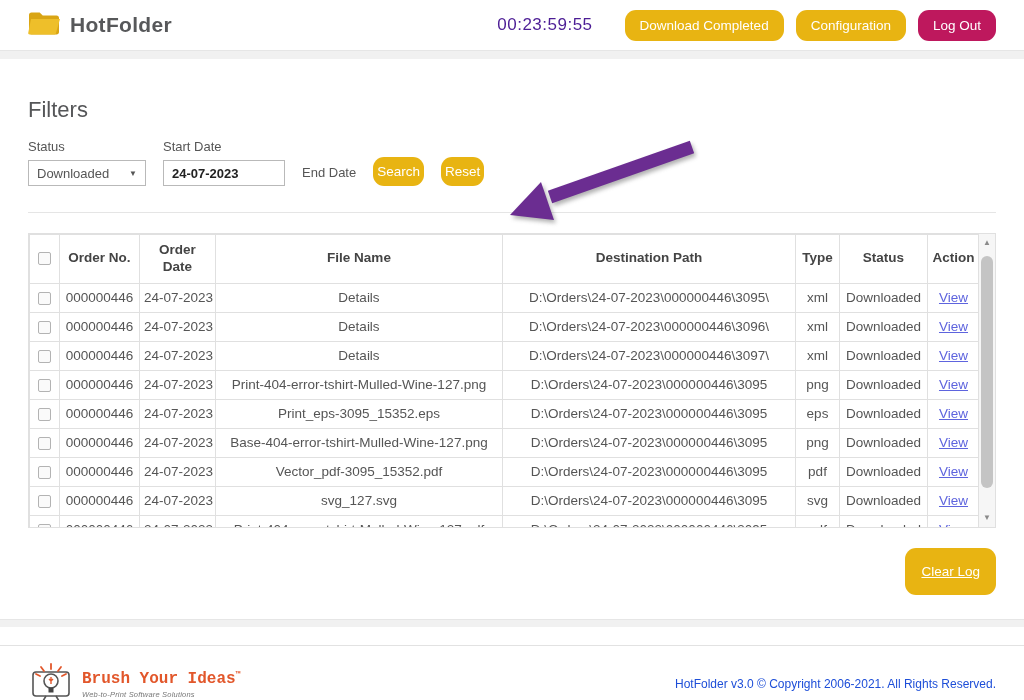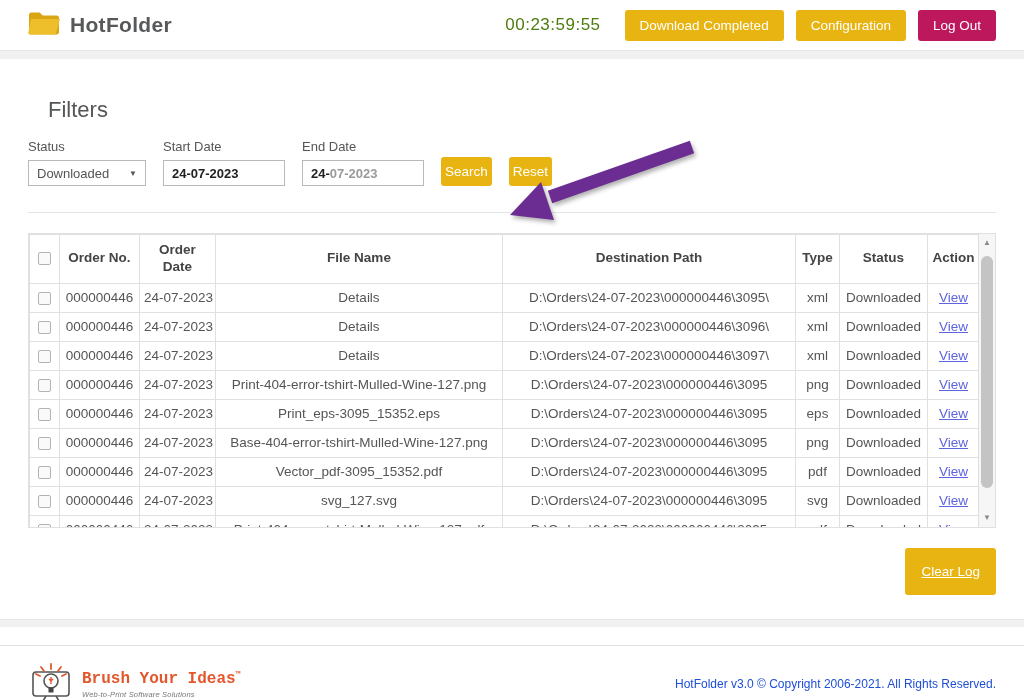--- a/index.html
+++ b/index.html
@@ -4,30 +4,30 @@
 <style>
   * { box-sizing: border-box; margin: 0; padding: 0; }
   html,body { width:1024px; height:700px; overflow:hidden; background:#fff;
     font-family:"Liberation Sans", sans-serif; color:#555; }
 
   
   .header { height:50px; display:flex; align-items:center; padding:0 28px; background:#fff; }
   .brand { display:flex; align-items:center; gap:10px; }
   .brand-title { font-size:21px; font-weight:bold; color:#57585a; letter-spacing:.3px; }
   .header-right { margin-left:auto; display:flex; align-items:center; gap:12px; }
-  .timer { font-size:17px; color:#4d7c0f; letter-spacing:.5px; margin-right:12px; }
-  .btn { border:none; border-radius:3px; color:#fff; font-size:13.5px; padding:8px 15px;
+  .timer { font-size:17px; color:#4c1d95; letter-spacing:.5px; margin-right:20px; }
+  .btn { border:none; border-radius:11px; color:#fff; font-size:13.5px; padding:8px 15px;
     cursor:pointer; font-family:"Liberation Sans", sans-serif; }
   .btn-yellow { background:#e8b412; }
   .btn-gray { background:#be185d; }
   .gray-band { height:9px; background:#f1f1f1; border-top:1px solid #e6e6e6; }
 
   
   .content { padding:0 28px; position:relative; }
-  .filters-heading { margin-top:38px; font-size:22px; font-weight:400; color:#555658;margin-left:20px; }
+  .filters-heading { margin-top:38px; font-size:22px; font-weight:400; color:#555658; }
   .filter-row { display:flex; align-items:flex-end; gap:17px; margin-top:16px; }
   .field label { display:block; font-size:13px; color:#555; margin-bottom:6px; }
   .select, .input { height:26px; border:1px solid #b9b9b9; background:#fff; font-size:13px;
     display:flex; align-items:center; padding:0 8px; color:#555; }
   .select { width:118px; justify-content:space-between; cursor:pointer; }
   .select .caret { font-size:8px; color:#555; }
   .input { width:122px; }
   .date-typed { font-weight:bold; color:#222; }
   .date-dim { font-weight:bold; color:#9a9a9a; }
   .filter-btn { padding:7px 4px; font-size:13.5px; }
@@ -109,24 +109,20 @@
       </div>
     </div>
     <div class="field">
       <label>Start Date</label>
       <div class="input">
         <span class="date-typed">24-07-2023</span>
       </div>
     </div>
     <div class="field">
       <label>End Date</label>
-      <div class="input">
-        <span class="date-typed">24-</span>
-          <span class="date-dim">07-2023</span>
-      </div>
     </div>
     <button class="btn btn-yellow filter-btn">Search</button>
     <button class="btn btn-yellow filter-btn">Reset</button>
   </div>
 
   <div class="arrow-layer">
     <svg width="235" height="105" viewBox="0 0 235 105">
       <line x1="222" y1="16" x2="80" y2="66" stroke="#6b2d91" stroke-width="13"></line>
       <polygon points="40,84 71,51 84,89" fill="#6b2d91"></polygon>
     </svg>

